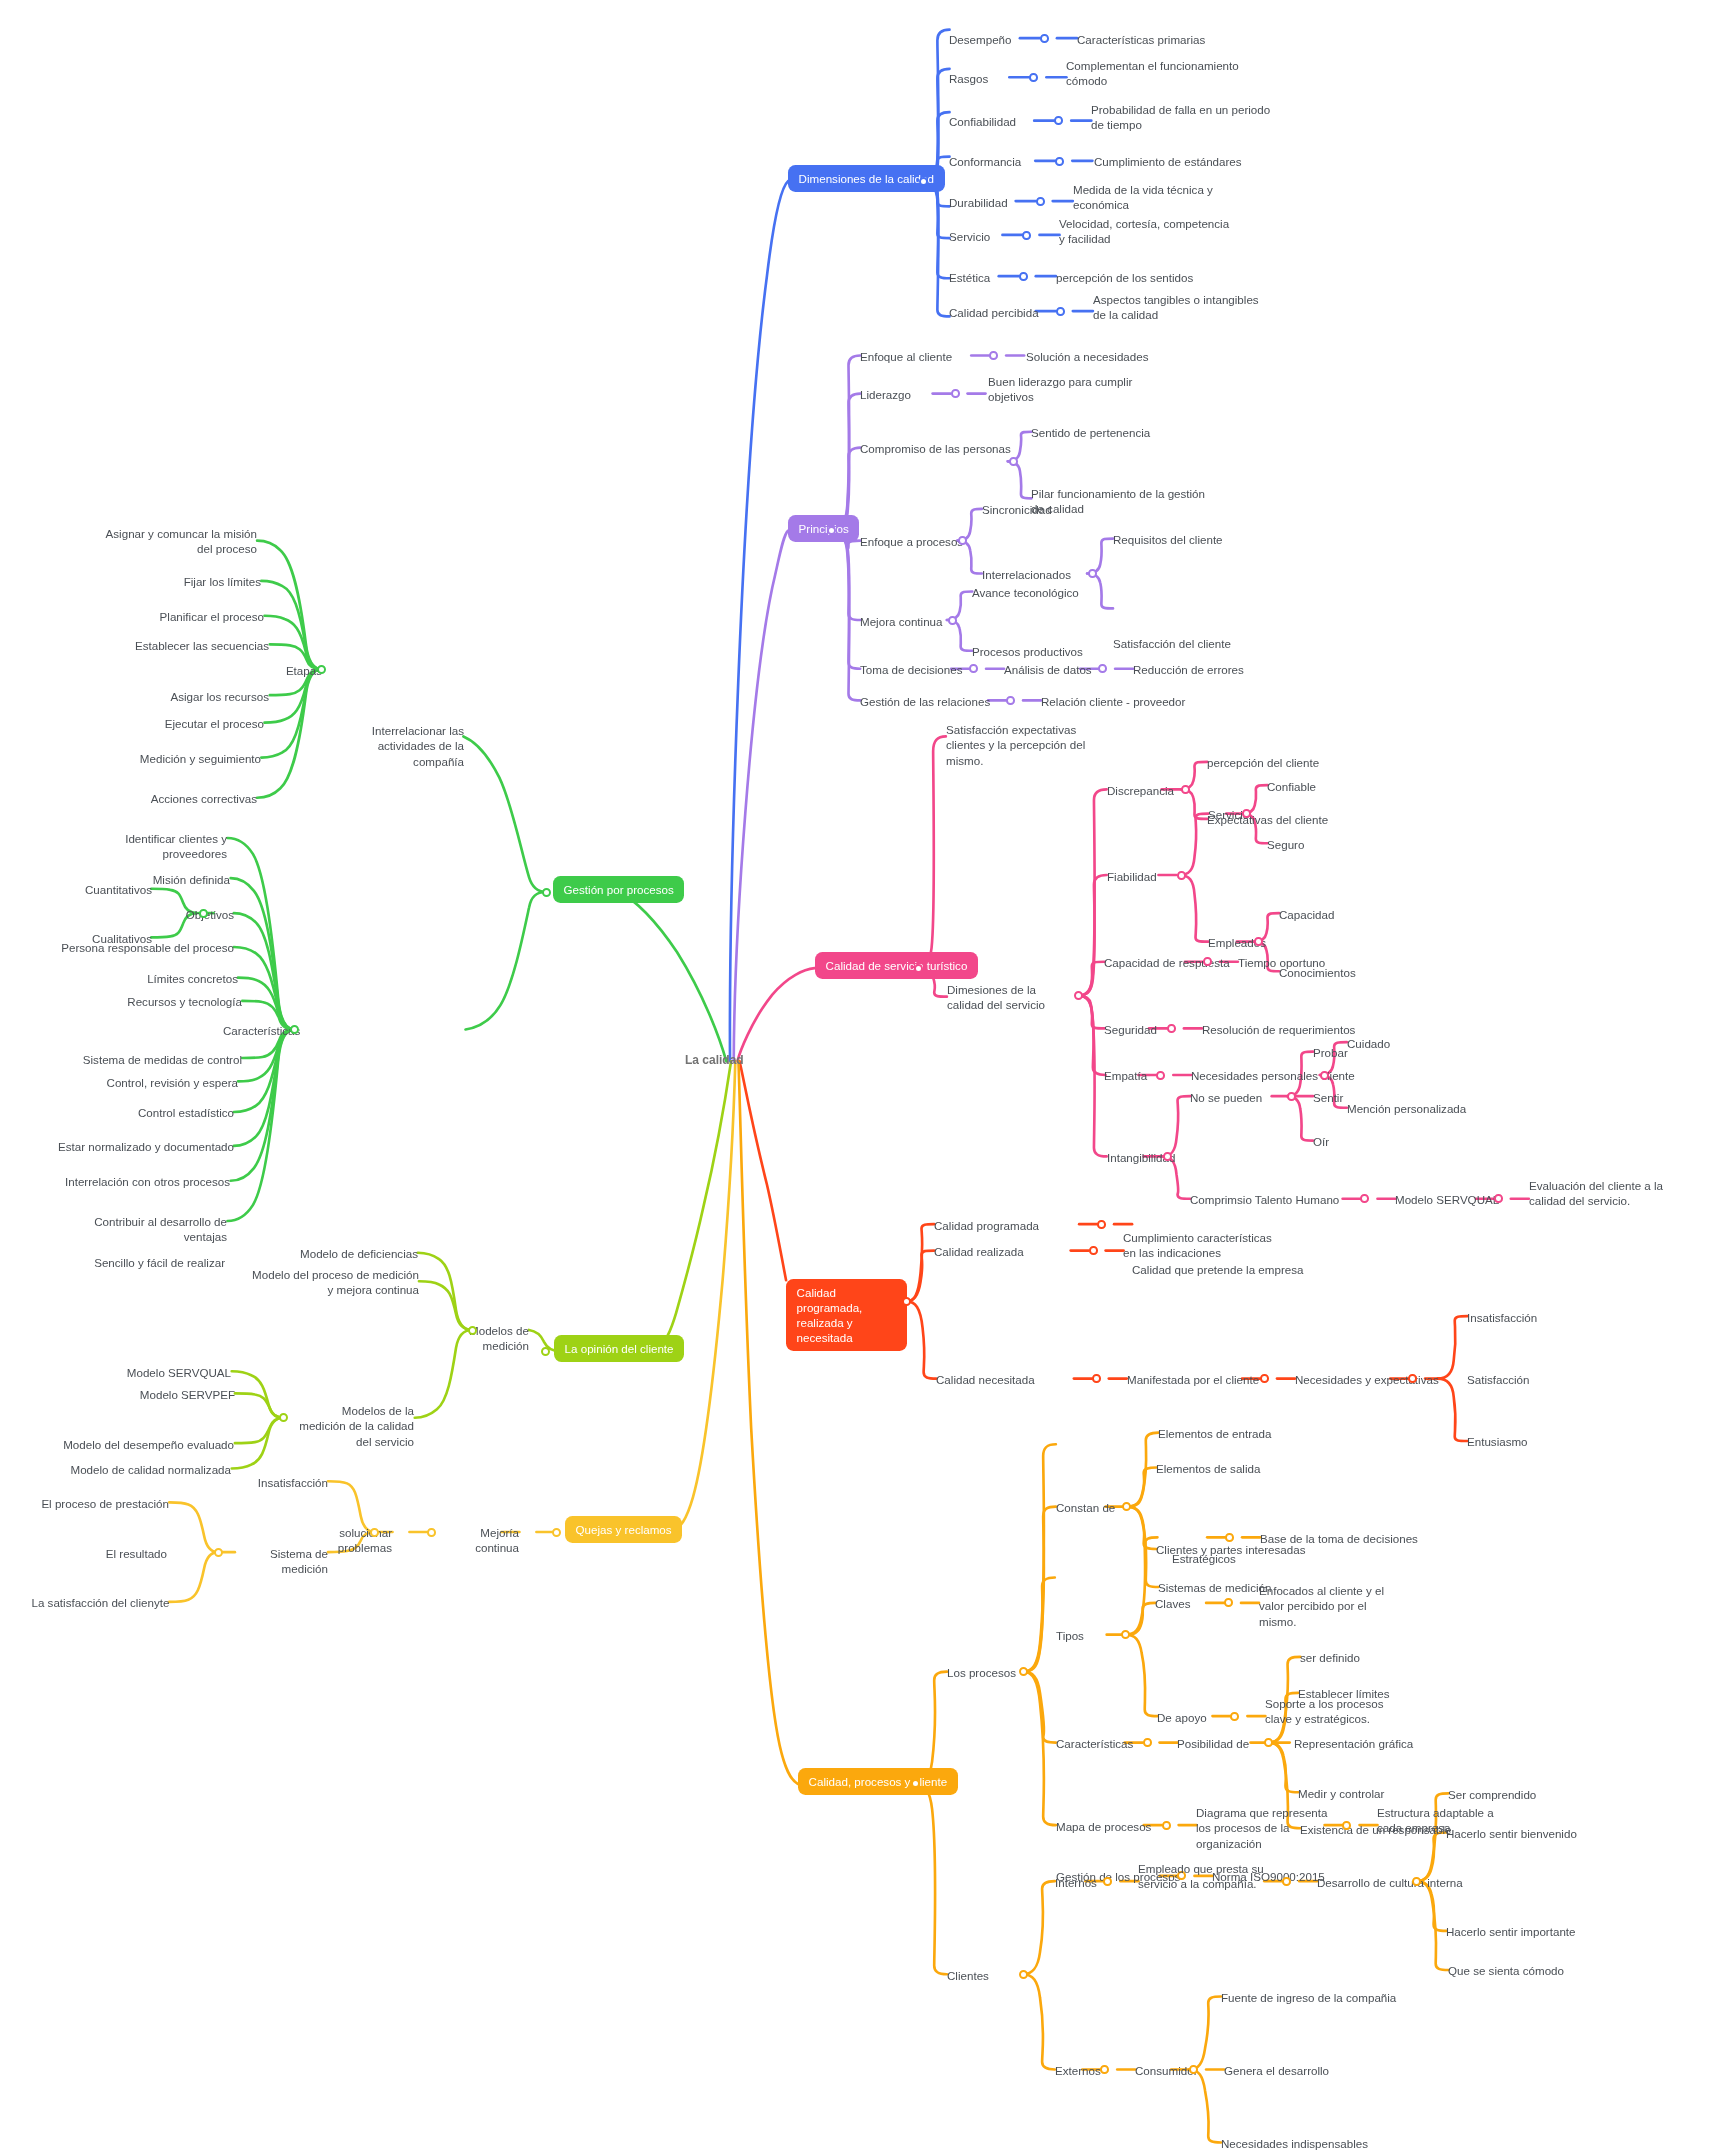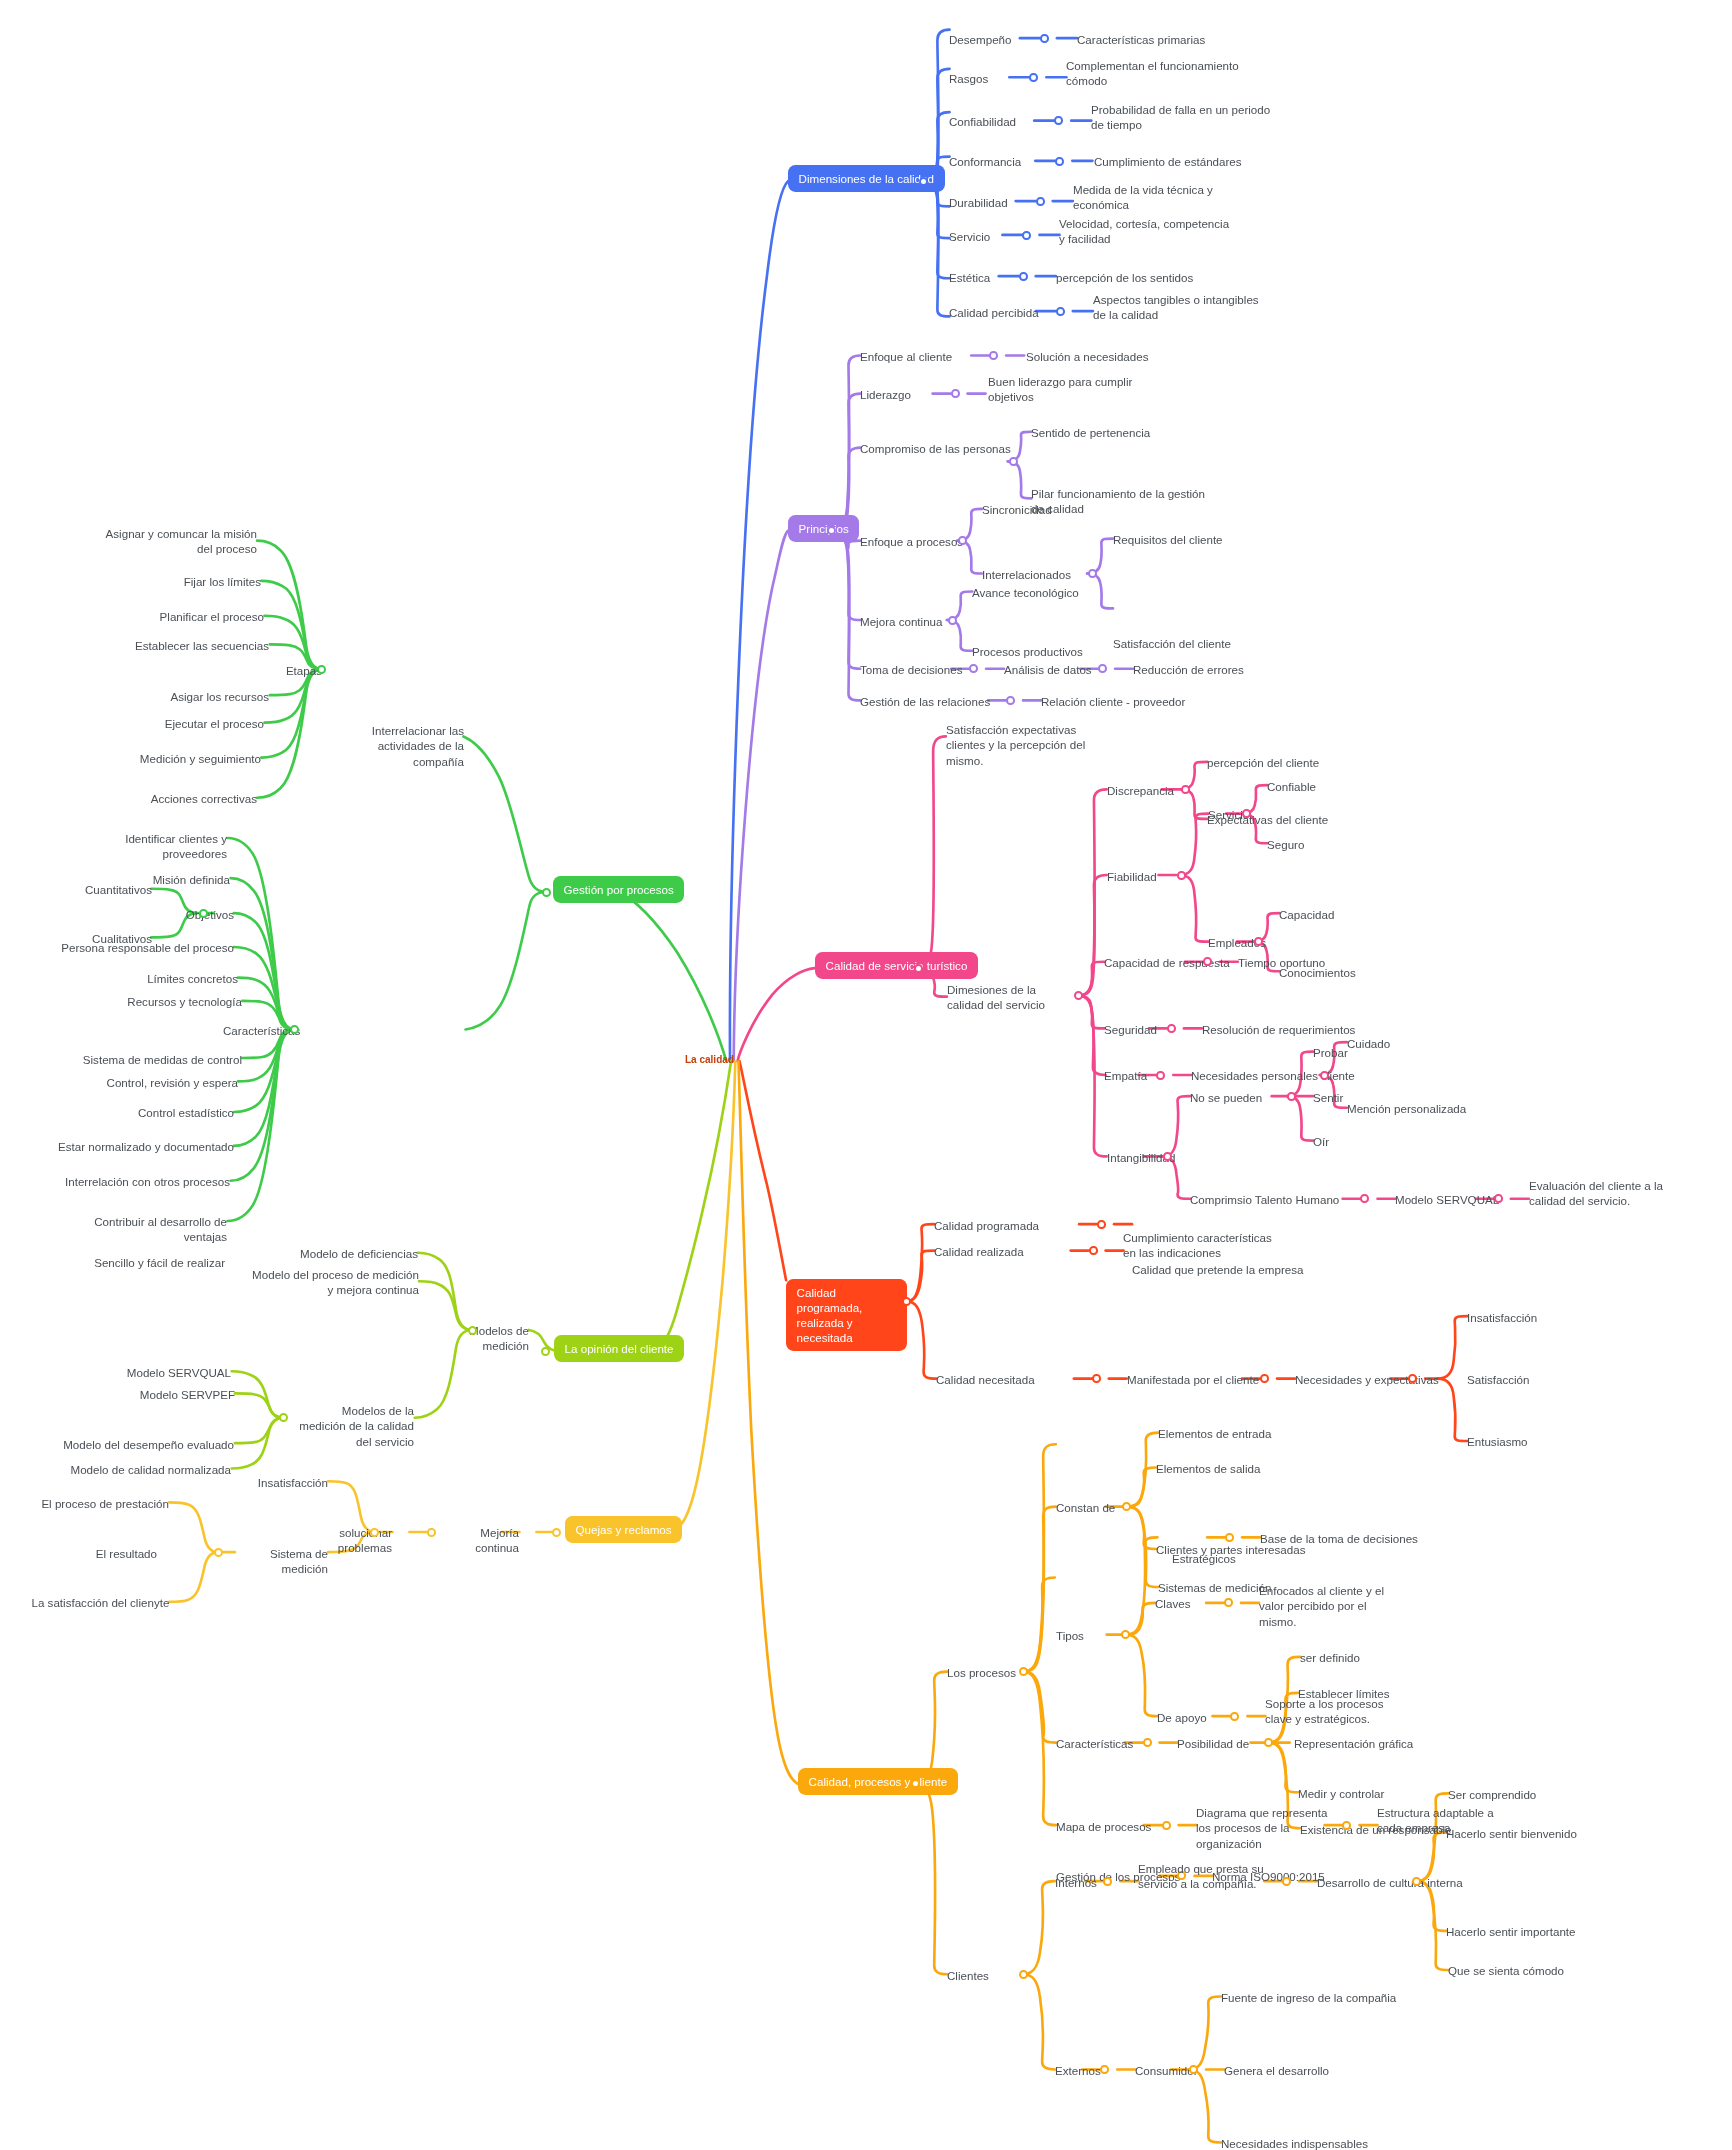--- a/index.html
+++ b/index.html
@@ -5,21 +5,21 @@
   html,body{margin:0;padding:0;background:#ffffff;}
   body{font-family:"Liberation Sans","DejaVu Sans",sans-serif;}
   #canvas{position:relative;width:1733px;height:2151px;background:#fff;overflow:hidden;}
   svg.links{position:absolute;left:0;top:0;width:1733px;height:2151px;pointer-events:none;}
   .node{position:absolute;white-space:pre-wrap;line-height:1.32;}
   
   .txt{color:#4a4f55;font-size:11.6px;}
   .txt.r{text-align:right;}
   .txt.l{text-align:left;}
   
-  .root{font-size:10px;font-weight:bold;color:#c2410c;}
+  .root{font-size:12px;font-weight:bold;color:#737373;}
   
   .pill{color:#fff;font-size:11.6px;border-radius:7.4px;padding:5.8px 10.6px;display:inline-block;line-height:1.3;}
   .pill.blue{background:#4671f2;}
   .pill.purple{background:#a47ae8;}
   .pill.pink{background:#f2478a;}
   .pill.red{background:#ff4519;}
   .pill.green{background:#3ecb4a;}
   .pill.ygreen{background:#9ed215;}
   .pill.yellow{background:#f9c32b;}
   .pill.orange{background:#fba80d;}
@@ -496,21 +496,21 @@
   <div class="node txt r" style="left:442px;top:1525px;width:77px;">Mejoría continua</div>
   <div class="dot" style="left:427px;top:1528px;width:8.5px;height:8.5px;border:2.6px solid #f9c32b;"></div>
   <div class="node txt r" style="left:296px;top:1525px;width:96px;">solucionar problemas</div>
   <div class="dot" style="left:370px;top:1528px;width:8.5px;height:8.5px;border:2.6px solid #f9c32b;"></div>
 
   <div class="node txt r" style="left:222px;top:1475px;width:106px;">Insatisfacción</div>
   <div class="node txt r" style="left:233px;top:1546px;width:95px;">Sistema de medición</div>
   <div class="dot" style="left:214px;top:1548px;width:9px;height:9px;border:2.6px solid #f9c32b;"></div>
 
   <div class="node txt r" style="left:21px;top:1496px;width:148px;">El proceso de prestación</div>
-  <div class="node txt r" style="left:11px;top:1546px;width:146px;">El resultado</div>
+  <div class="node txt r" style="left:21px;top:1546px;width:146px;">El resultado</div>
   <div class="node txt r" style="left:7.4px;top:1595px;width:162px;">La satisfacción del clienyte</div>
 
   <div class="node" style="left:798px;top:1768px;"><span class="pill orange">Calidad, procesos y cliente</span></div>
   <div class="dot" style="left:911px;top:1779px;width:9px;height:9px;border:2.6px solid #fba80d;"></div>
 
   <div class="node txt l" style="left:947px;top:1665px;">Los procesos</div>
   <div class="dot" style="left:1019px;top:1667px;width:9px;height:9px;border:2.6px solid #fba80d;"></div>
 
   <div class="node txt l" style="left:1056px;top:1500px;text-align:center;">Constan de</div>
   <div class="dot" style="left:1122px;top:1502px;width:9px;height:9px;border:2.6px solid #fba80d;"></div>

